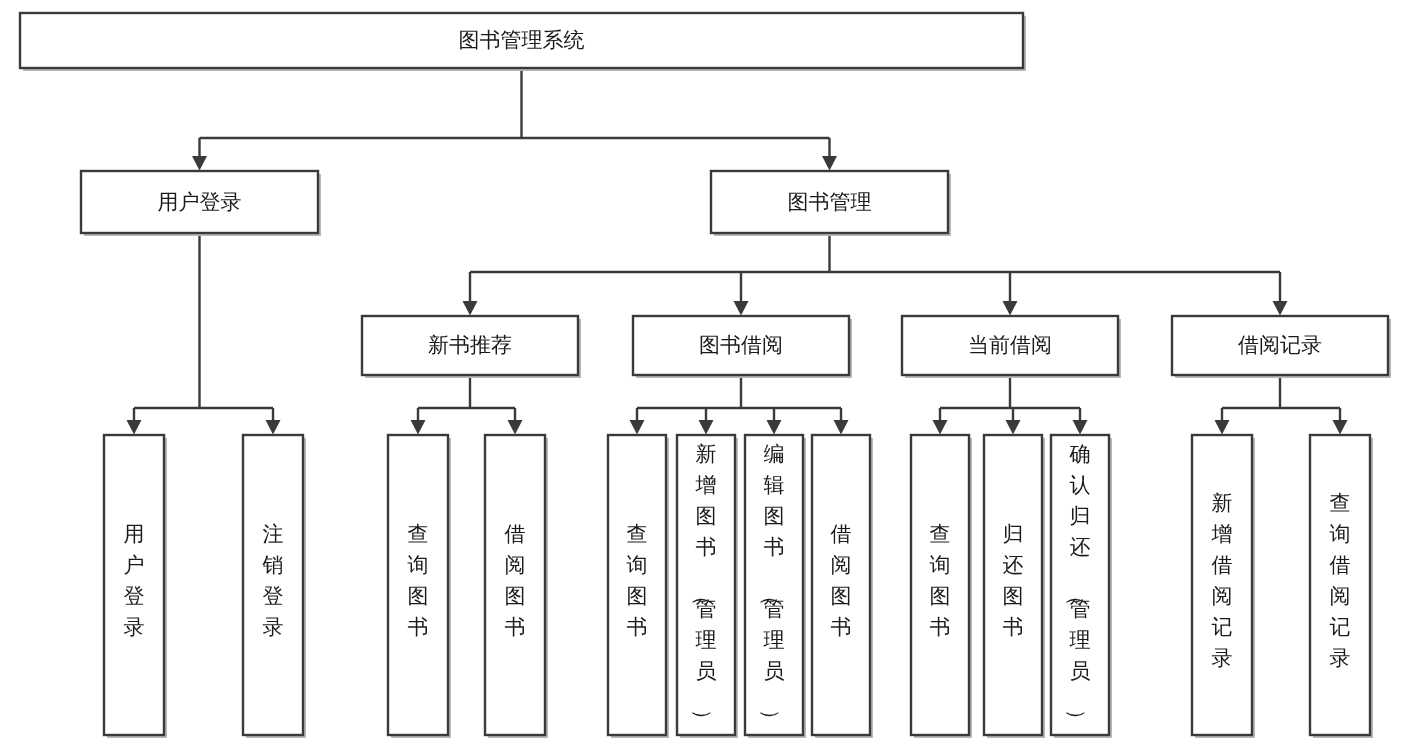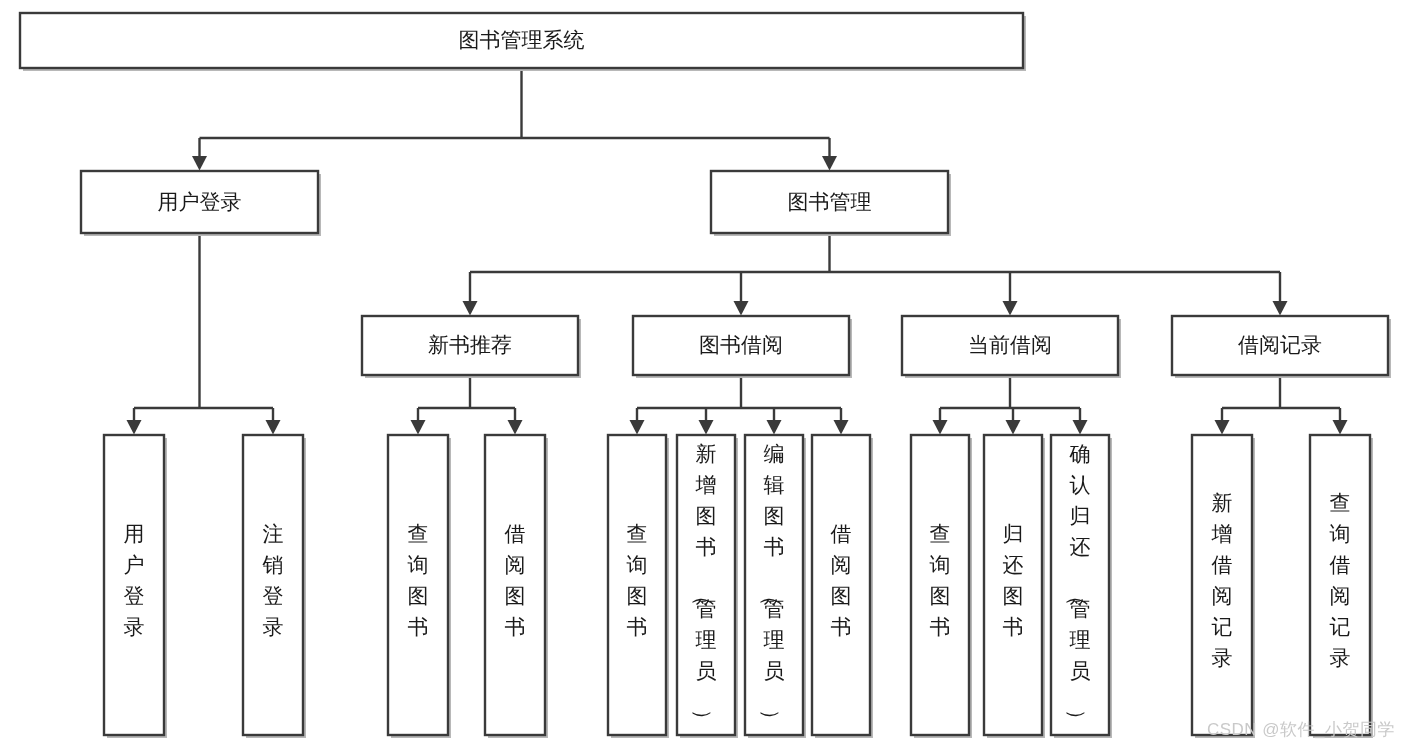--- a/index.html
+++ b/index.html
@@ -224,14 +224,13 @@
           <rect class="node-rect" x="1192" y="435" width="60" height="300"></rect>
           <text class="node-label-vertical" x="1222" y="509.5"><tspan x="1222" dy="0">新</tspan><tspan x="1222" dy="31">增</tspan><tspan x="1222" dy="31">借</tspan><tspan x="1222" dy="31">阅</tspan><tspan x="1222" dy="31">记</tspan><tspan x="1222" dy="31">录</tspan></text>
         </g>
         <g>
           <rect class="node-shadow" x="1313" y="438" width="60" height="300"></rect>
           <rect class="node-rect" x="1310" y="435" width="60" height="300"></rect>
           <text class="node-label-vertical" x="1340" y="509.5"><tspan x="1340" dy="0">查</tspan><tspan x="1340" dy="31">询</tspan><tspan x="1340" dy="31">借</tspan><tspan x="1340" dy="31">阅</tspan><tspan x="1340" dy="31">记</tspan><tspan x="1340" dy="31">录</tspan></text>
         </g>
       </g>
   </svg>
-  <div class="watermark">CSDN @软件_小贺同学</div>
 </div>
 
 </body></html>

